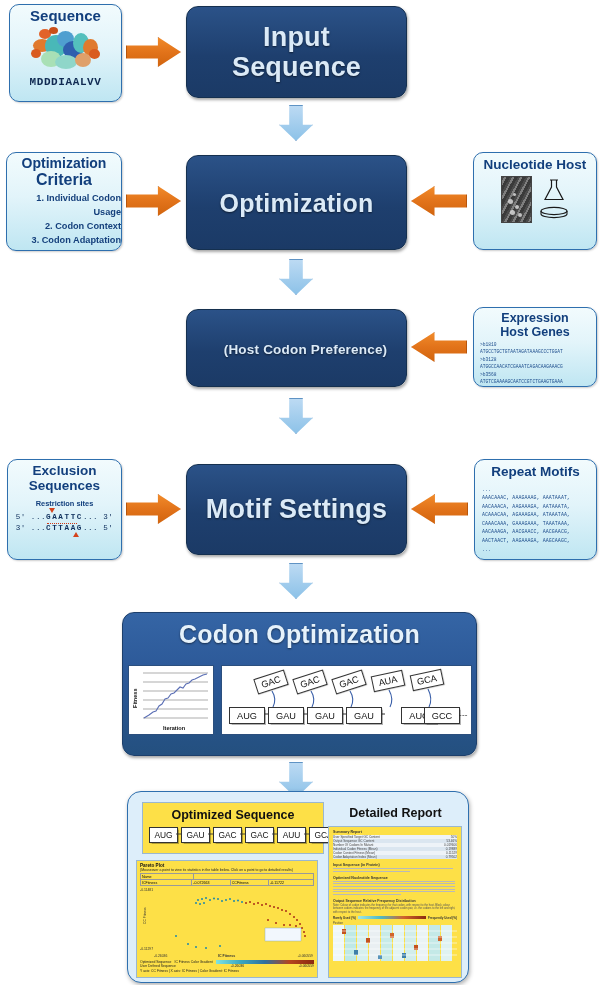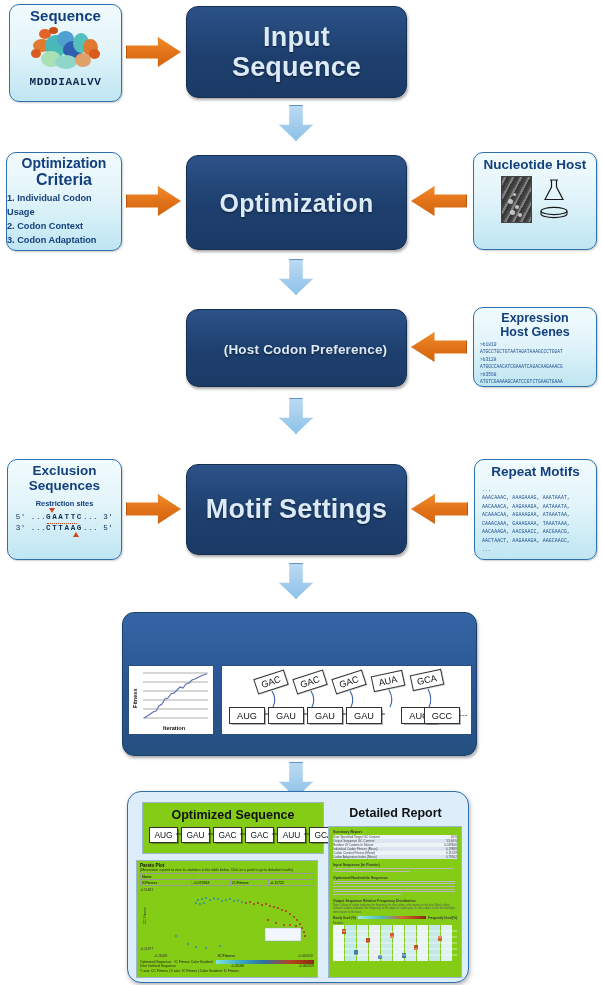--- a/index.html
+++ b/index.html
@@ -58,21 +58,21 @@
   .arrow-h::before{
     content:"";position:absolute;inset:0;
     background:linear-gradient(180deg,#f08a2a 0%,#e2731a 50%,#d2650f 100%);
     border:1px solid #b8560c;
     box-sizing:border-box;
   }
   .arrow-h.right::before{clip-path:polygon(0% 28%,58% 28%,58% 0%,100% 50%,58% 100%,58% 72%,0% 72%);}
   .arrow-h.left::before{clip-path:polygon(100% 28%,42% 28%,42% 0%,0% 50%,42% 100%,42% 72%,100% 72%);}
 
   
-  .crit{font-size:9.2px;font-weight:bold;color:#15407c;text-align:left;line-height:1.5;width:100%;box-sizing:border-box;}
+  .crit{font-size:9.2px;font-weight:bold;color:#15407c;text-align:right;line-height:1.5;width:100%;padding-left:7px;box-sizing:border-box;}
   .seqlbl{font-family:"Liberation Mono",monospace;font-weight:bold;font-size:11px;color:#102a52;letter-spacing:.6px;}
 
   .genes{font-family:"Liberation Mono",monospace;font-size:4.6px;color:#1c4c8c;line-height:1.62;text-align:left;width:100%;padding-left:6px;box-sizing:border-box;word-break:break-all;}
   .motifs{font-family:"Liberation Mono",monospace;font-size:4.9px;color:#1c4c8c;line-height:1.75;text-align:left;width:100%;padding-left:7px;box-sizing:border-box;letter-spacing:.1px;}
 
   .restr{font-size:7.4px;font-weight:bold;color:#123f7d;margin-top:2px;}
   .dna{font-family:"Liberation Mono",monospace;font-size:7.6px;color:#0f2f5c;letter-spacing:.5px;position:relative;}
   .dna b{letter-spacing:1.6px;}
 
   
@@ -103,21 +103,21 @@
      box-shadow:.5px .5px 1px rgba(0,0,0,.3);}
 
   
   .results{
     position:absolute;
     background:#ddeefa;
     border:1.5px solid #2e6fae;border-radius:14px;
     box-shadow:1px 2px 4px rgba(0,0,0,.3);
     overflow:hidden;
   }
-  .rs-white{position:absolute;background:#84cc16;border:1px solid #9ab7cf;}
+  .rs-white{position:absolute;background:#fde047;border:1px solid #9ab7cf;}
   .rs-title{font-weight:bold;color:#111;text-align:center;}
   .tinyline{background:#b9b9b9;height:1.1px;}
 </style>
 </head>
 <body>
 
 <div class="side" style="left:9px;top:4px;width:111px;height:96px;">
   <div class="hd" style="font-size:15px;margin-top:3px;">Sequence</div>
   <div class="prot">
     <span style="left:4px;top:14px;width:18px;height:13px;background:#e07a2e;"></span>
@@ -242,20 +242,21 @@
 <div class="arrow-h right" style="left:126px;top:494px;width:55px;"></div>
 <div class="arrow-h left" style="left:411px;top:494px;width:57px;"></div>
 
 <div class="arrow-down" style="left:279px;top:105px;"></div>
 <div class="arrow-down" style="left:279px;top:259px;"></div>
 <div class="arrow-down" style="left:279px;top:398px;"></div>
 <div class="arrow-down" style="left:279px;top:563px;"></div>
 <div class="arrow-down" style="left:279px;top:762px;"></div>
 
 <div class="copt" style="left:122px;top:612px;width:353px;height:142px;">
+  <div class="hdr">Codon Optimization</div>
 
   <div class="white-panel" style="left:5px;top:52px;width:84px;height:68px;">
     <svg width="84" height="68" viewBox="0 0 84 68">
       <g stroke="#8a8a8a" stroke-width=".7">
         <line x1="14" y1="7" x2="79" y2="7"></line>
         <line x1="14" y1="16" x2="79" y2="16"></line>
         <line x1="14" y1="25" x2="79" y2="25"></line>
         <line x1="14" y1="34" x2="79" y2="34"></line>
         <line x1="14" y1="43" x2="79" y2="43"></line>
         <line x1="14" y1="52" x2="79" y2="52"></line>

